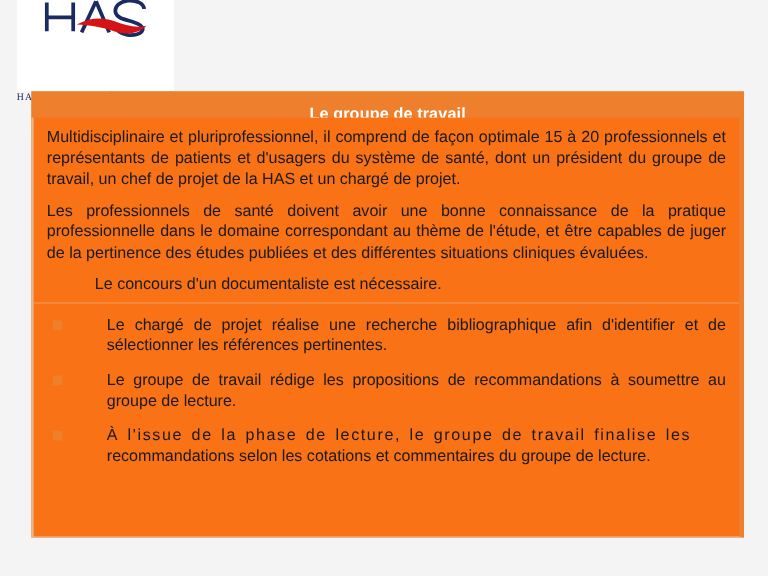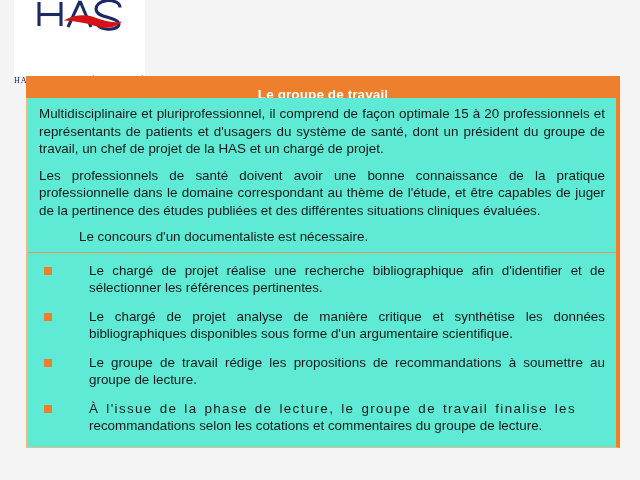--- a/index.html
+++ b/index.html
@@ -66,21 +66,21 @@
   }
 
   
   .content-frame {
     position: absolute;
     left: 26px;
     top: 98px;
     width: 594px;
     height: 350px;
     box-sizing: border-box;
-    background: #5eead4;
+    background: #f97316;
     border-left: 2px solid #e8b98d;
     border-right: 4px solid #ee7f2d;
     border-bottom: 1px solid #e8b98d;
     display: flex;
     flex-direction: column;
   }
 
   .para-block {
     padding: 7px 11px 5px 11px;
     border-bottom: 1px solid #ee9a55;
@@ -165,24 +165,20 @@
     <p class="para">Le concours d'un documentaliste est nécessaire.</p>
   </div>
 
   <div class="bullet-block">
 
     <div class="bullet-row">
       <span class="bullet-marker"></span>
       <span class="bullet-text">Le chargé de projet réalise une recherche bibliographique afin d'identifier et de sélectionner les références pertinentes.</span>
     </div>
 
-    <div class="bullet-row">
-      <span class="bullet-marker"></span>
-      <span class="bullet-text">Le chargé de projet analyse de manière critique et synthétise les données bibliographiques disponibles sous forme d'un argumentaire scientifique.</span>
-    </div>
 
     <div class="bullet-row">
       <span class="bullet-marker"></span>
       <span class="bullet-text">Le groupe de travail rédige les propositions de recommandations à soumettre au groupe de lecture.</span>
     </div>
 
     <div class="bullet-row">
       <span class="bullet-marker"></span>
       <span class="bullet-text wide-first">
         <span class="first-line">À l'issue de la phase de lecture, le groupe de travail finalise les</span>

